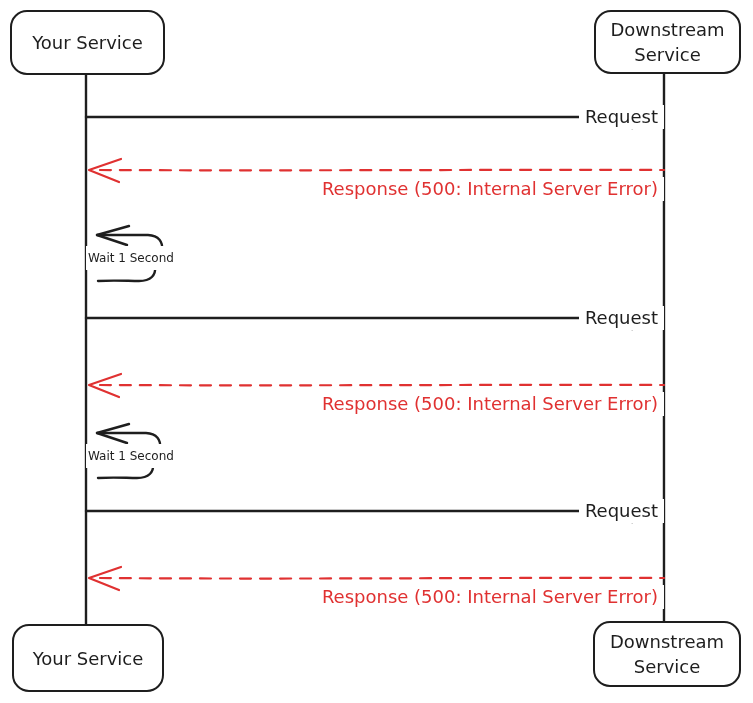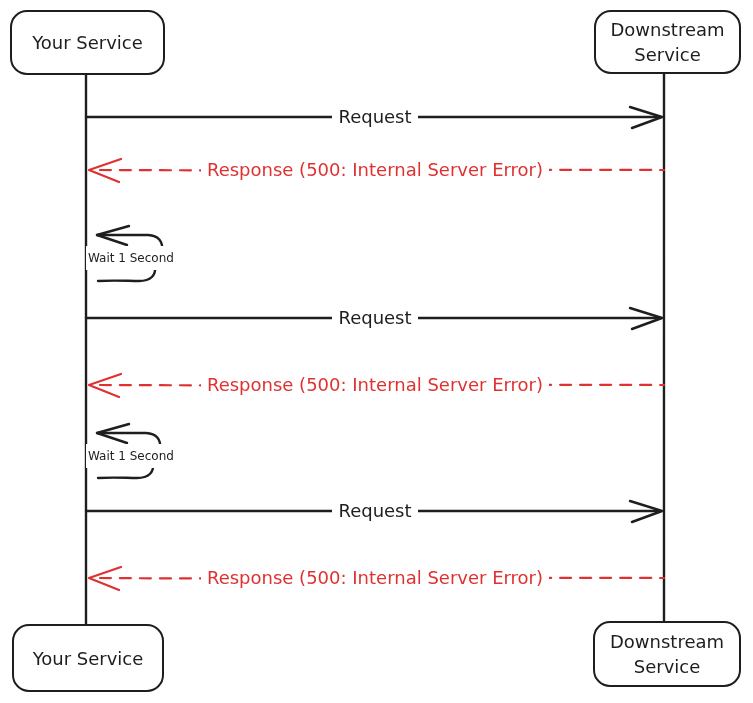--- a/index.html
+++ b/index.html
@@ -45,31 +45,31 @@
     line-height: 25px;
     padding: 2px 8px;
     box-sizing: border-box;
   }
 
   .msg-row {
     position: absolute;
     z-index: 2;
     left: 86px;
     width: 578px;
-    text-align: center;
+    text-align: right;
     font-size: 18px;
     line-height: 24px;
     white-space: nowrap;
   }
   .msg-row .lbl {
     display: inline-block;
     background: #ffffff;
     padding: 0 6px;
   }
-  .msg-row.error { color: #e03131; }
+  .msg-row.error { color: #e03131; margin-top: 19px; }
 
   .wait-label {
     position: absolute;
     z-index: 2;
     left: 86px;
     font-size: 12px;
     line-height: 24px;
     white-space: nowrap;
     background: #ffffff;
     padding: 0 2px;

